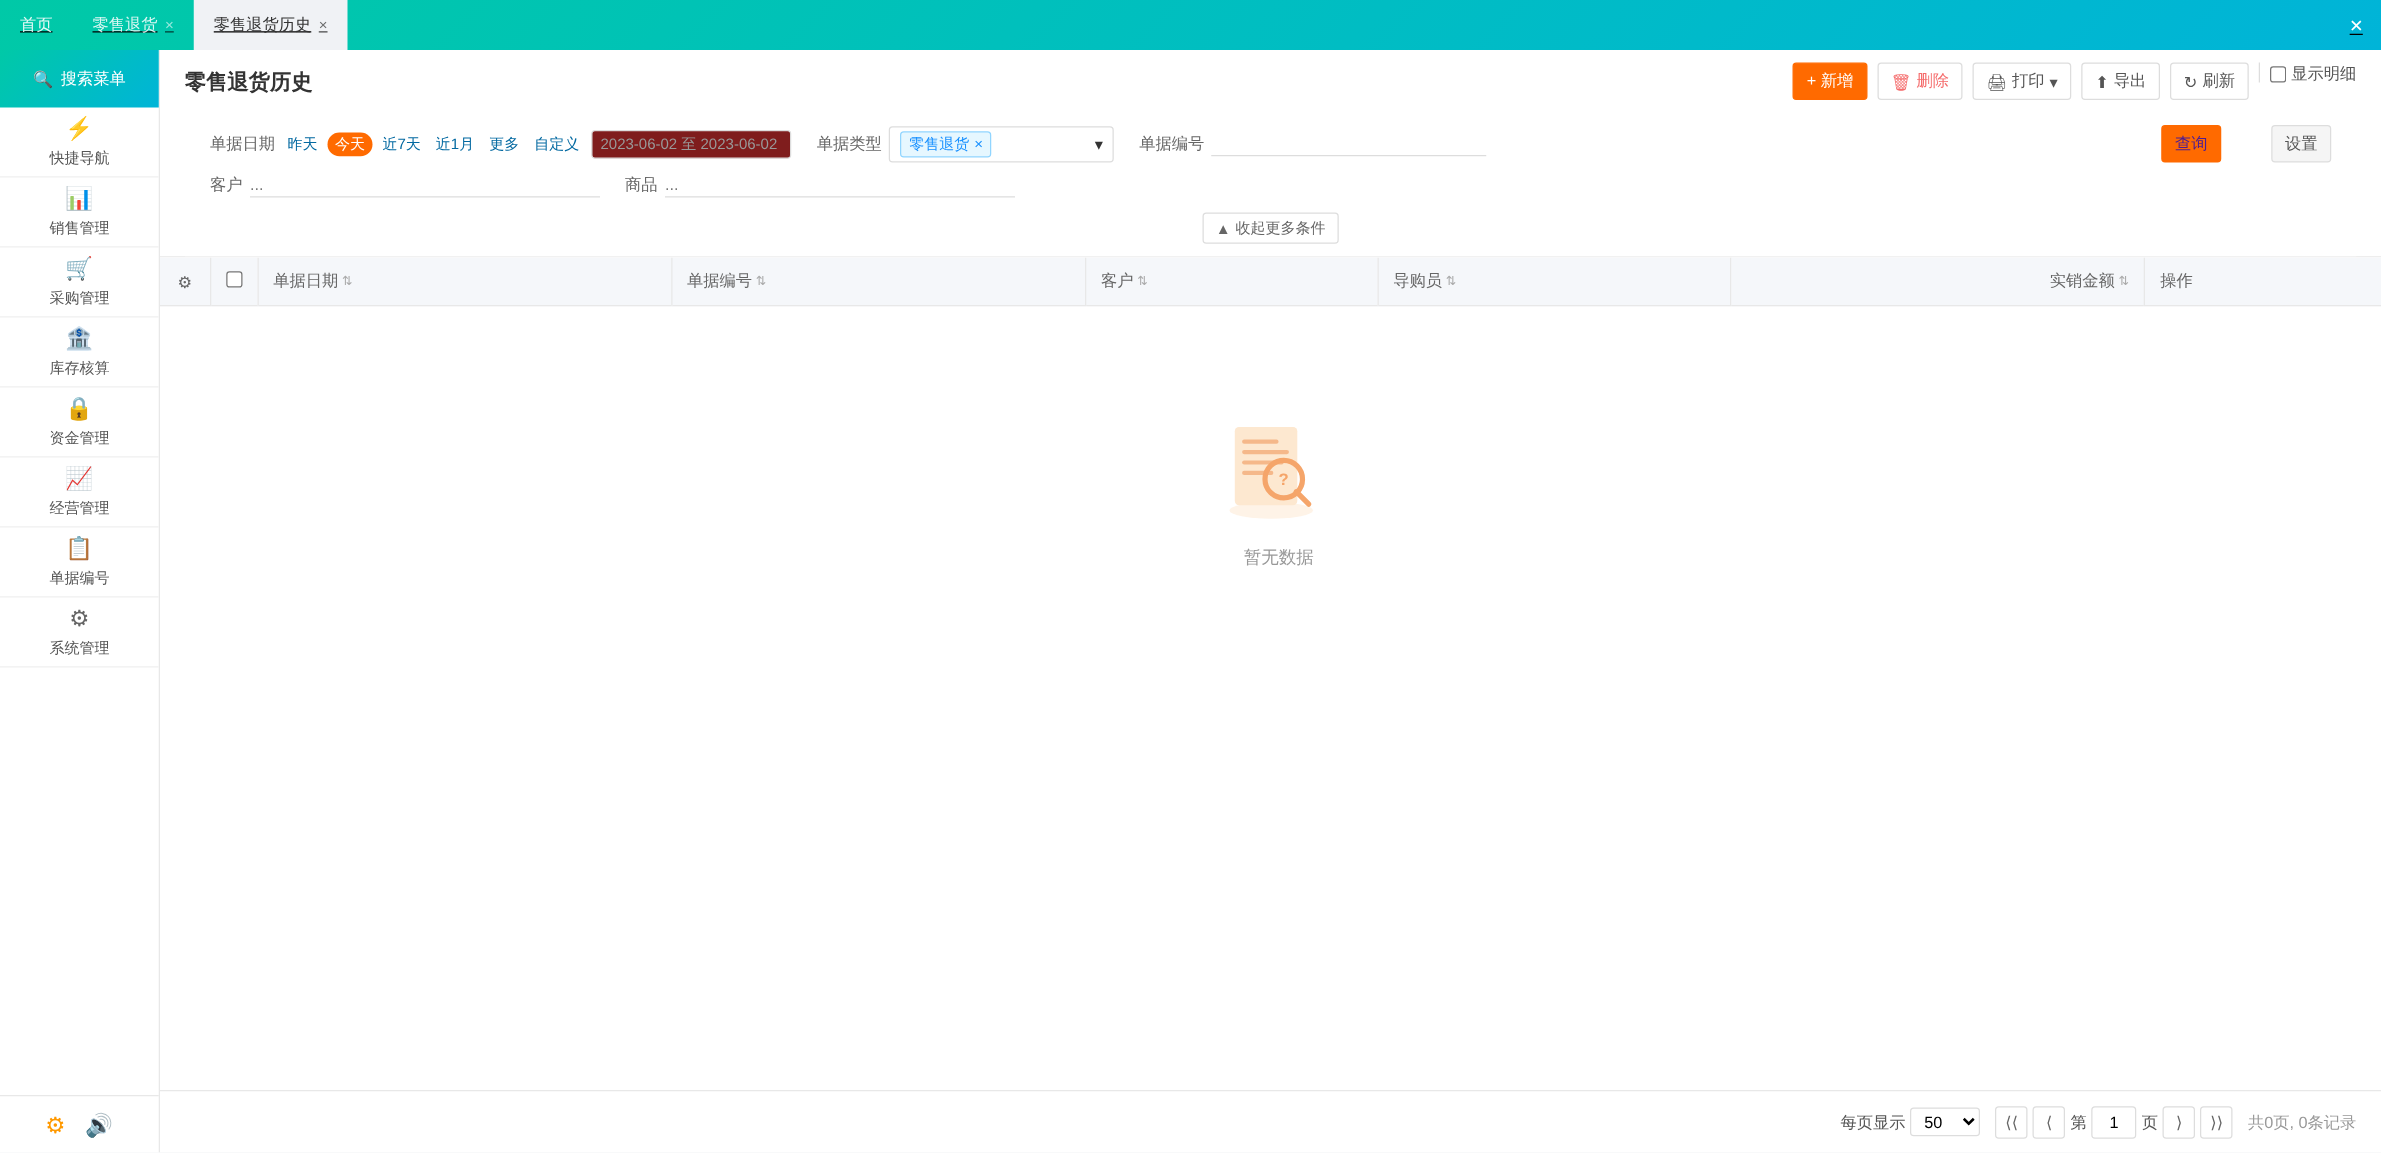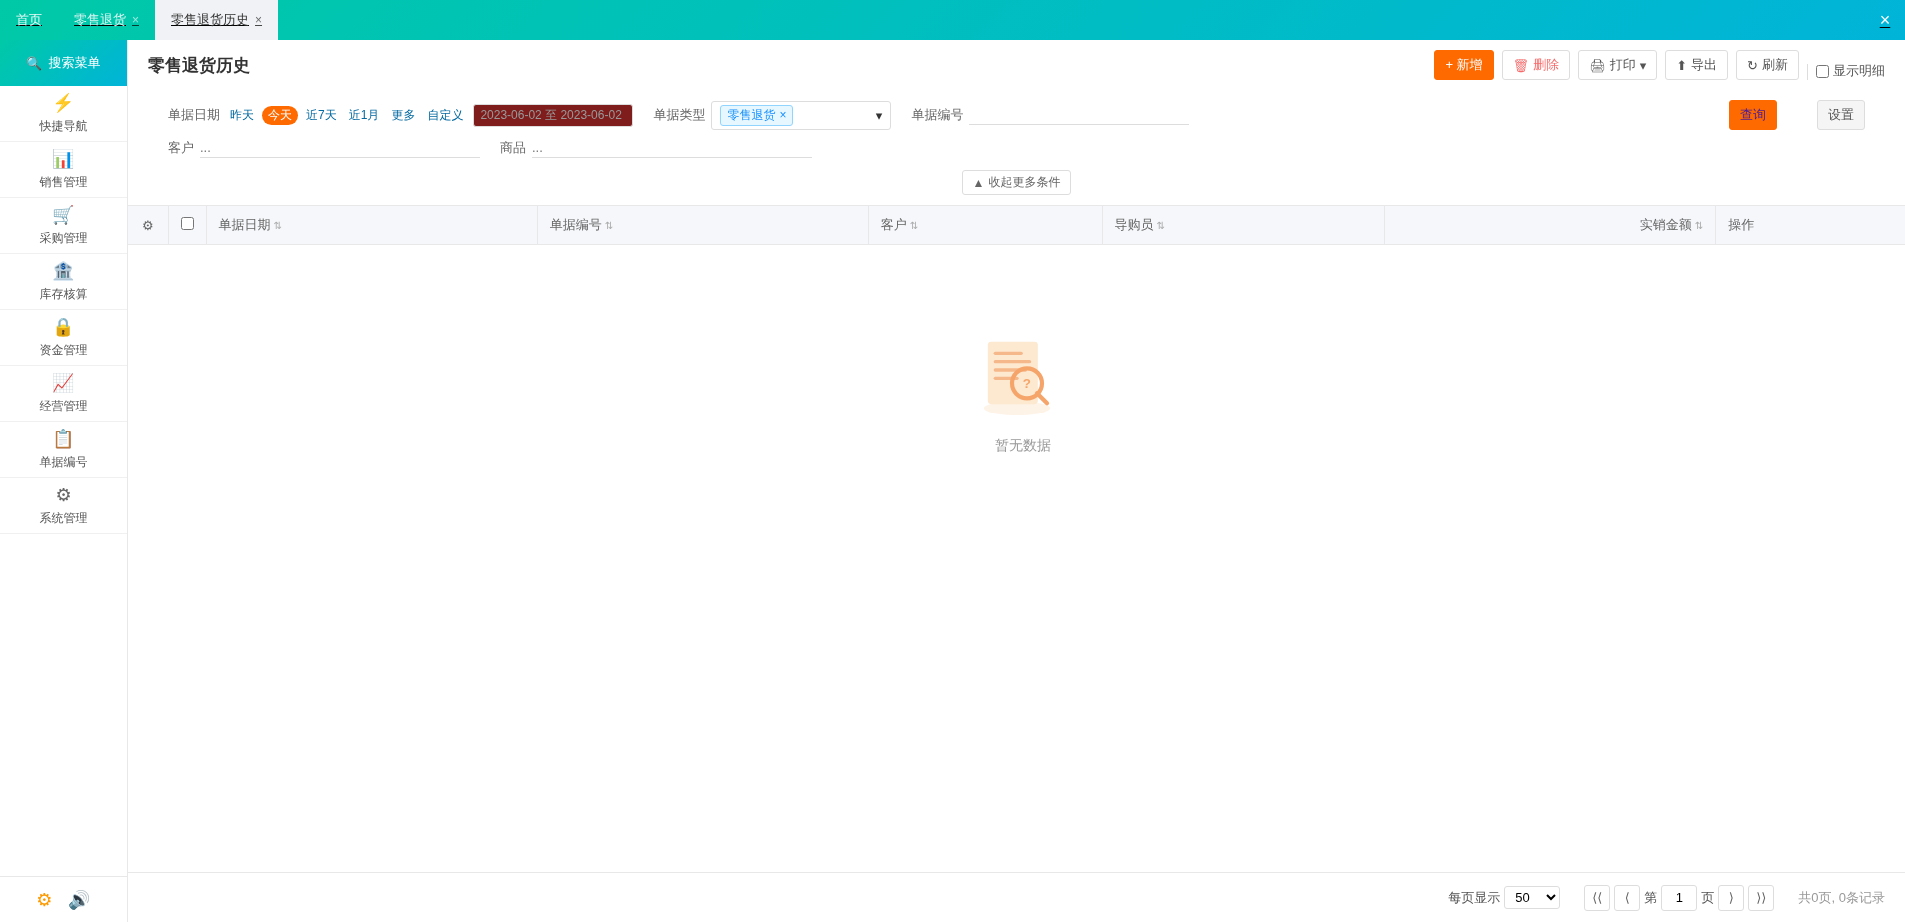--- a/index.html
+++ b/index.html
@@ -132,21 +132,21 @@
       justify-content: space-between;
       margin-bottom: 10px;
     }
     .page-title {
       font-size: 17px;
       font-weight: 600;
       color: #333;
     }
     .toolbar {
       display: flex;
-      align-items: flex-end;
+      align-items: flex-start;
       gap: 8px;
     }
     .toolbar-btn {
       display: flex;
       align-items: center;
       gap: 4px;
       padding: 5px 10px;
       border: 1px solid #ddd;
       background: #fff;
       border-radius: 3px;
@@ -323,21 +323,21 @@
 
     
     .pagination-bar {
       height: 50px;
       background: #fff;
       border-top: 1px solid #e8e8e8;
       display: flex;
       align-items: center;
       justify-content: flex-end;
       padding: 0 20px;
-      gap: 24px;
+      gap: 12px;
       font-size: 13px;
       color: #555;
     }
     .page-size-select {
       display: flex;
       align-items: center;
       gap: 4px;
     }
     .select-box {
       border: 1px solid #ddd;

